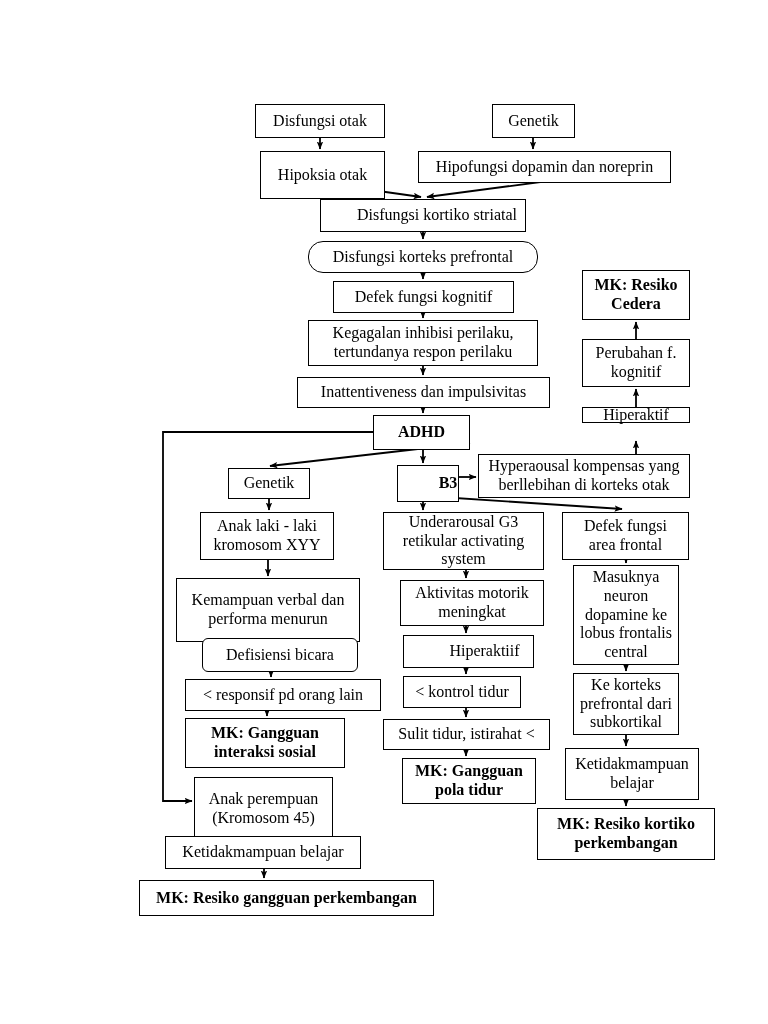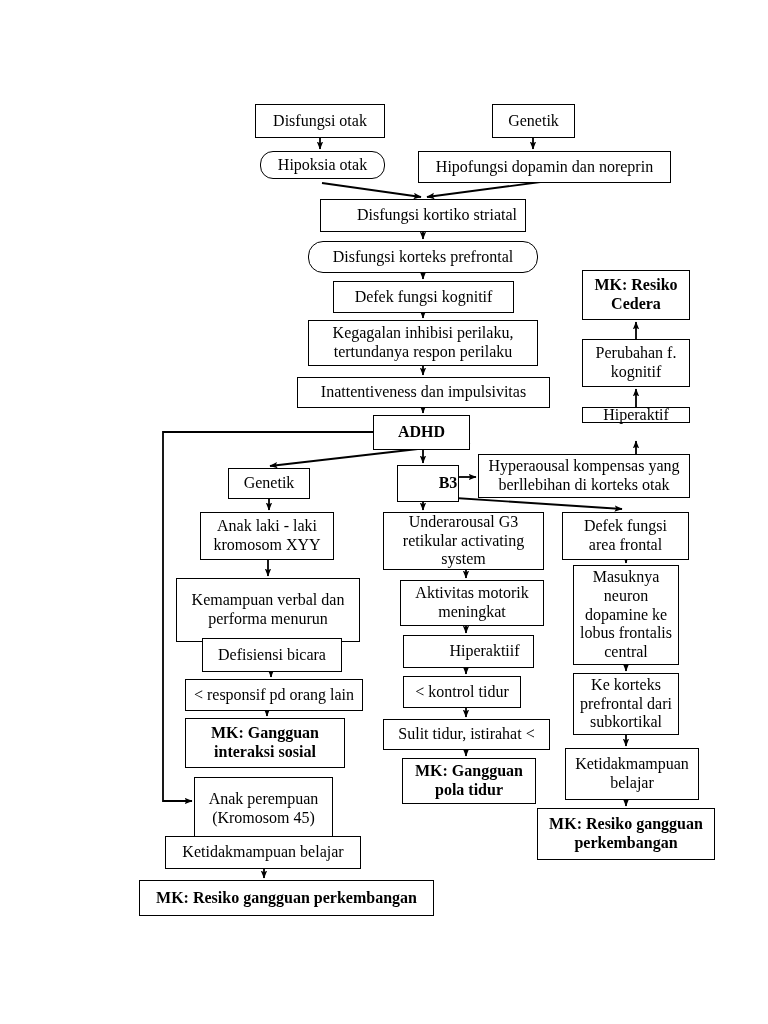--- a/index.html
+++ b/index.html
@@ -75,21 +75,21 @@
       <path d="M466,750 L466,756"></path>
 
       <path d="M626,560 L626,563"></path>
       <path d="M626,665 L626,671"></path>
       <path d="M626,735 L626,746"></path>
       <path d="M626,800 L626,806"></path>
     </g>
   </svg>
 <div class="node" style="left: 255px; top: 104px; width: 130px; height: 34px;">Disfungsi otak</div>
     <div class="node" style="left: 492px; top: 104px; width: 83px; height: 34px;">Genetik</div>
-    <div class="node" style="left: 260px; top: 151px; width: 125px; height: 28px; border-radius: 13px;">Hipoksia otak</div>
+    <div class="node" style="left: 260px; top: 151px; width: 125px; height: 48px;">Hipoksia otak</div>
     <div class="node" style="left: 418px; top: 151px; width: 253px; height: 32px;">Hipofungsi dopamin dan noreprin</div>
     <div class="node" style="left: 320px; top: 199px; width: 206px; height: 33px; padding-left: 32px;">Disfungsi kortiko striatal</div>
     <div class="node" style="left: 308px; top: 241px; width: 230px; height: 32px; border-radius: 15px;">Disfungsi korteks prefrontal</div>
     <div class="node" style="left: 333px; top: 281px; width: 181px; height: 32px;">Defek fungsi kognitif</div>
     <div class="node" style="left: 308px; top: 320px; width: 230px; height: 46px;">Kegagalan inhibisi perilaku,
 tertundanya respon perilaku</div>
     <div class="node" style="left: 297px; top: 377px; width: 253px; height: 31px;">Inattentiveness dan impulsivitas</div>
     <div class="node bold" style="left: 373px; top: 415px; width: 97px; height: 35px;">ADHD</div>
     <div class="node bold" style="left: 582px; top: 270px; width: 108px; height: 50px;">MK: Resiko
 Cedera</div>
@@ -109,33 +109,33 @@
 area frontal</div>
     <div class="node" style="left: 176px; top: 578px; width: 184px; height: 64px;">Kemampuan verbal dan
 performa menurun</div>
     <div class="node" style="left: 400px; top: 580px; width: 144px; height: 46px;">Aktivitas motorik
 meningkat</div>
     <div class="node" style="left: 573px; top: 565px; width: 106px; height: 100px;">Masuknya
 neuron
 dopamine ke
 lobus frontalis
 central</div>
-    <div class="node" style="left: 202px; top: 638px; width: 140px; height: 34px;">Defisiensi bicara</div>
+    <div class="node" style="left: 202px; top: 638px; width: 156px; height: 34px; border-radius: 6px;">Defisiensi bicara</div>
     <div class="node" style="left: 403px; top: 635px; width: 131px; height: 33px; padding-left: 36px;">Hiperaktiif</div>
     <div class="node" style="left: 573px; top: 673px; width: 106px; height: 62px;">Ke korteks
 prefrontal dari
 subkortikal</div>
-    <div class="node" style="left: 185px; top: 679px; width: 178px; height: 32px;">&lt; responsif pd orang lain</div>
+    <div class="node" style="left: 185px; top: 679px; width: 196px; height: 32px;">&lt; responsif pd orang lain</div>
     <div class="node" style="left: 403px; top: 676px; width: 118px; height: 32px;">&lt; kontrol tidur</div>
     <div class="node bold" style="left: 185px; top: 718px; width: 160px; height: 50px;">MK: Gangguan
 interaksi sosial</div>
     <div class="node" style="left: 383px; top: 719px; width: 167px; height: 31px;">Sulit tidur, istirahat &lt;</div>
     <div class="node" style="left: 565px; top: 748px; width: 134px; height: 52px;">Ketidakmampuan
 belajar</div>
     <div class="node bold" style="left: 402px; top: 758px; width: 134px; height: 46px;">MK: Gangguan
 pola tidur</div>
     <div class="node" style="left: 194px; top: 777px; width: 139px; height: 64px;">Anak perempuan
 (Kromosom 45)</div>
-    <div class="node bold" style="left: 537px; top: 808px; width: 178px; height: 52px;">MK: Resiko gangguan
+    <div class="node bold" style="left: 537px; top: 808px; width: 178px; height: 52px;">MK: Resiko kortiko
 perkembangan</div>
     <div class="node" style="left: 165px; top: 836px; width: 196px; height: 33px;">Ketidakmampuan belajar</div>
     <div class="node bold" style="left: 139px; top: 880px; width: 295px; height: 36px;">MK: Resiko gangguan perkembangan</div>
   </div>
 
 </body></html>

